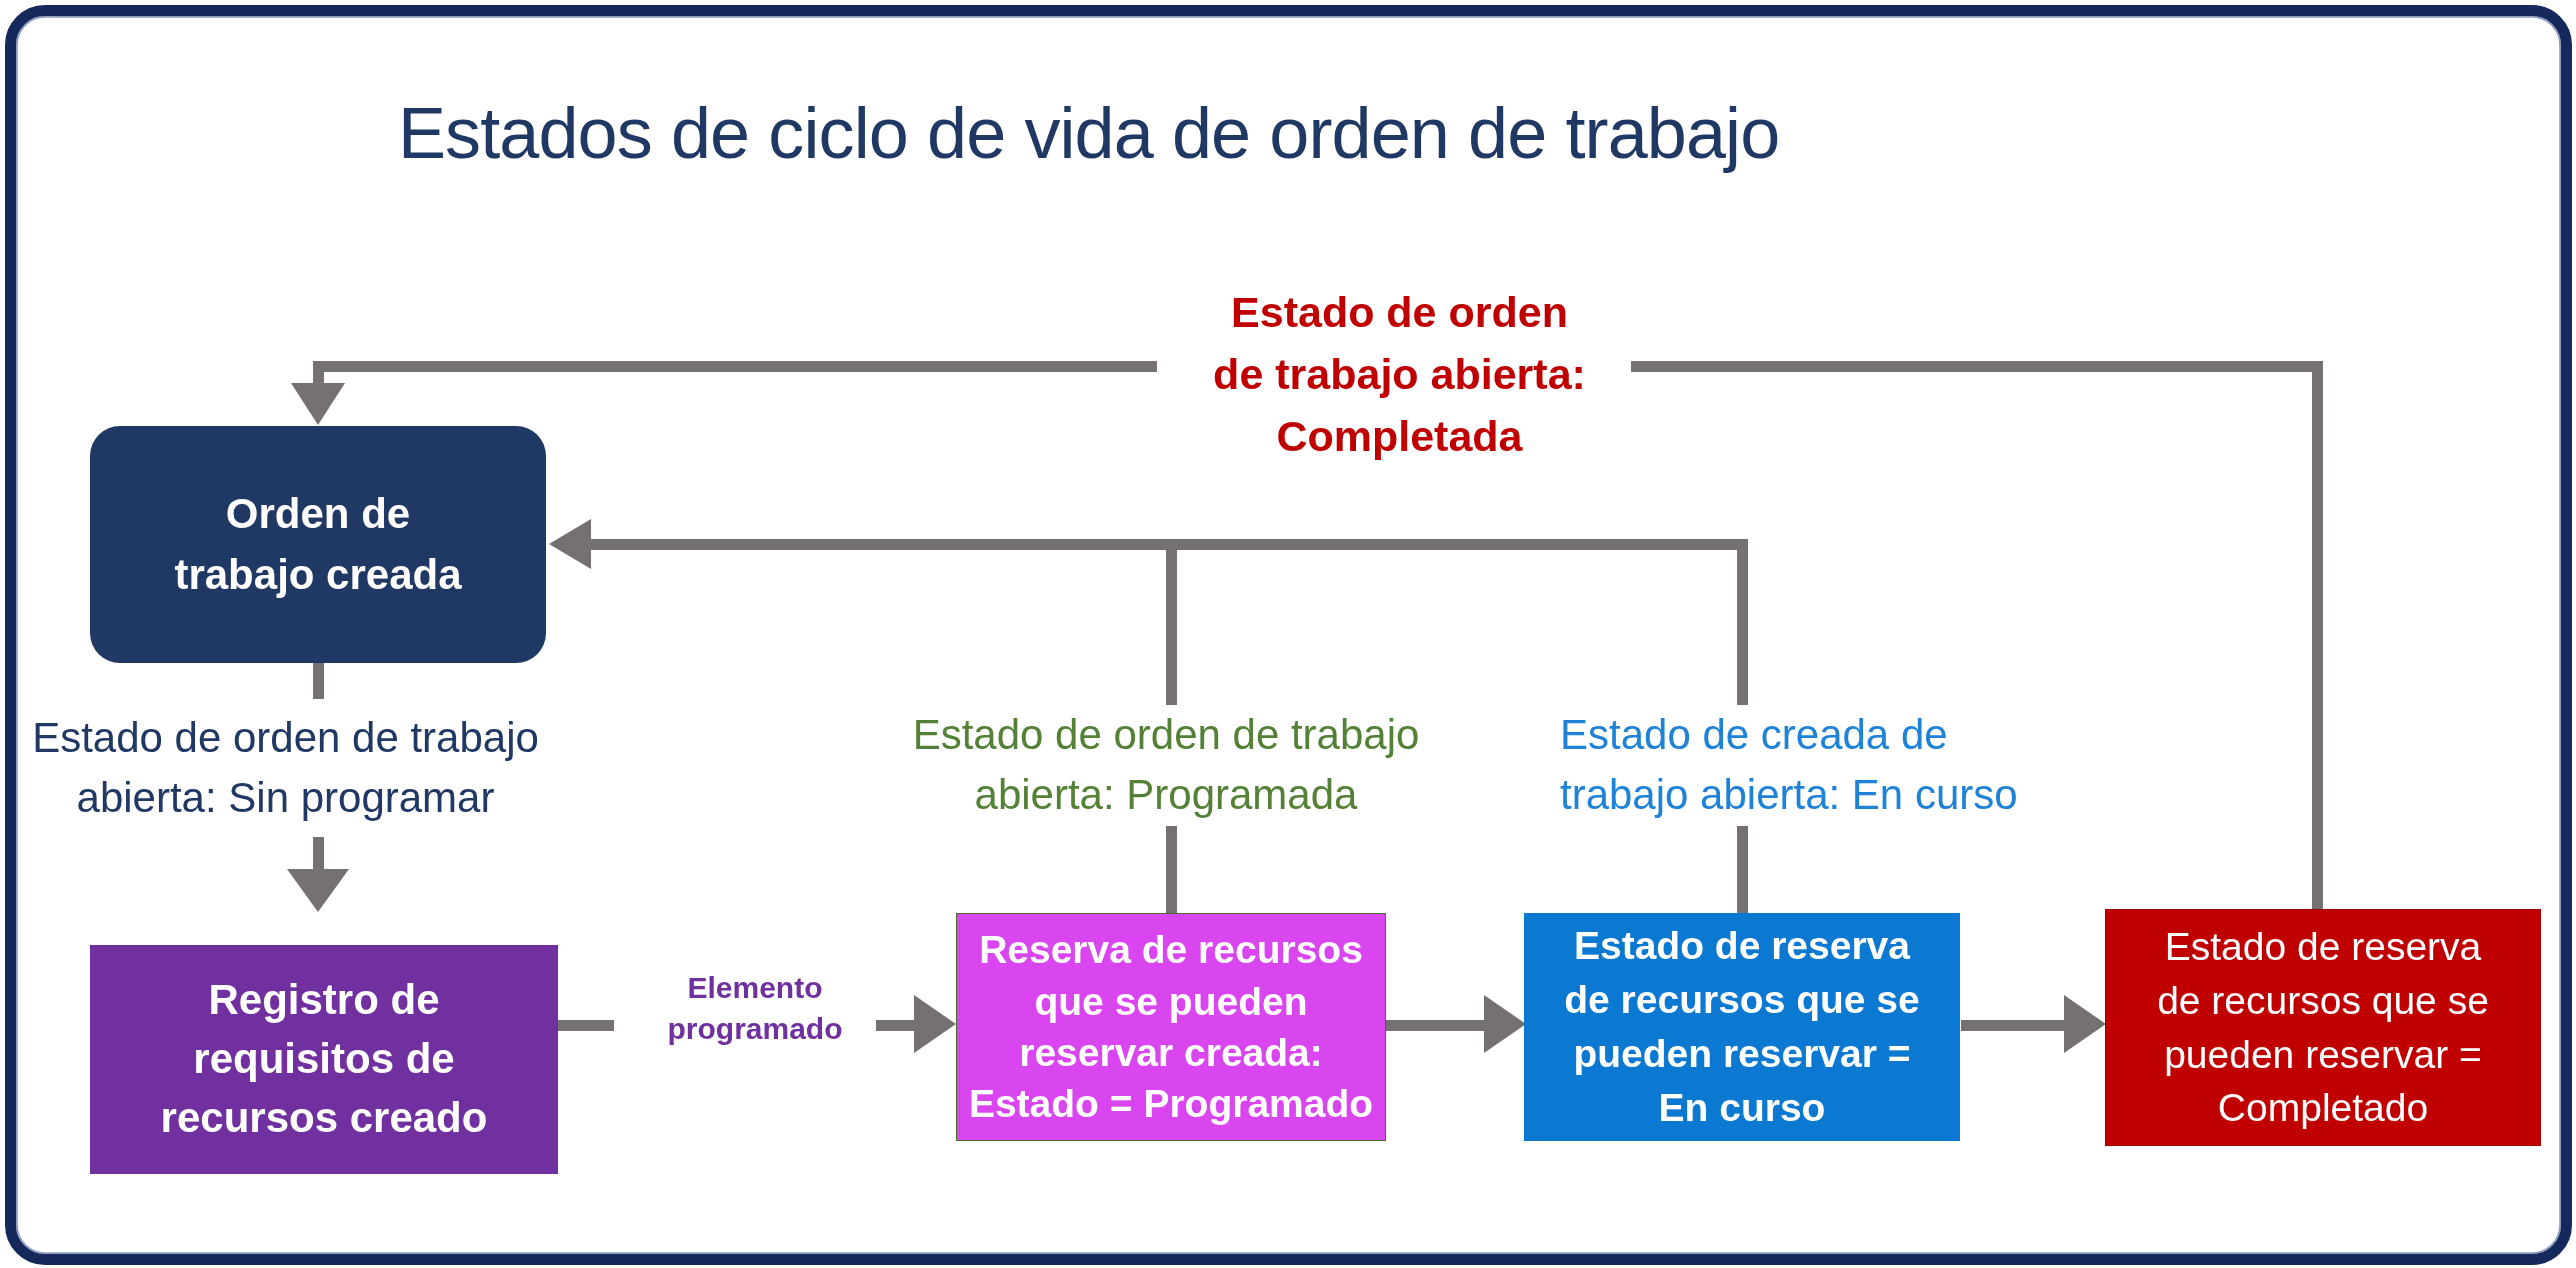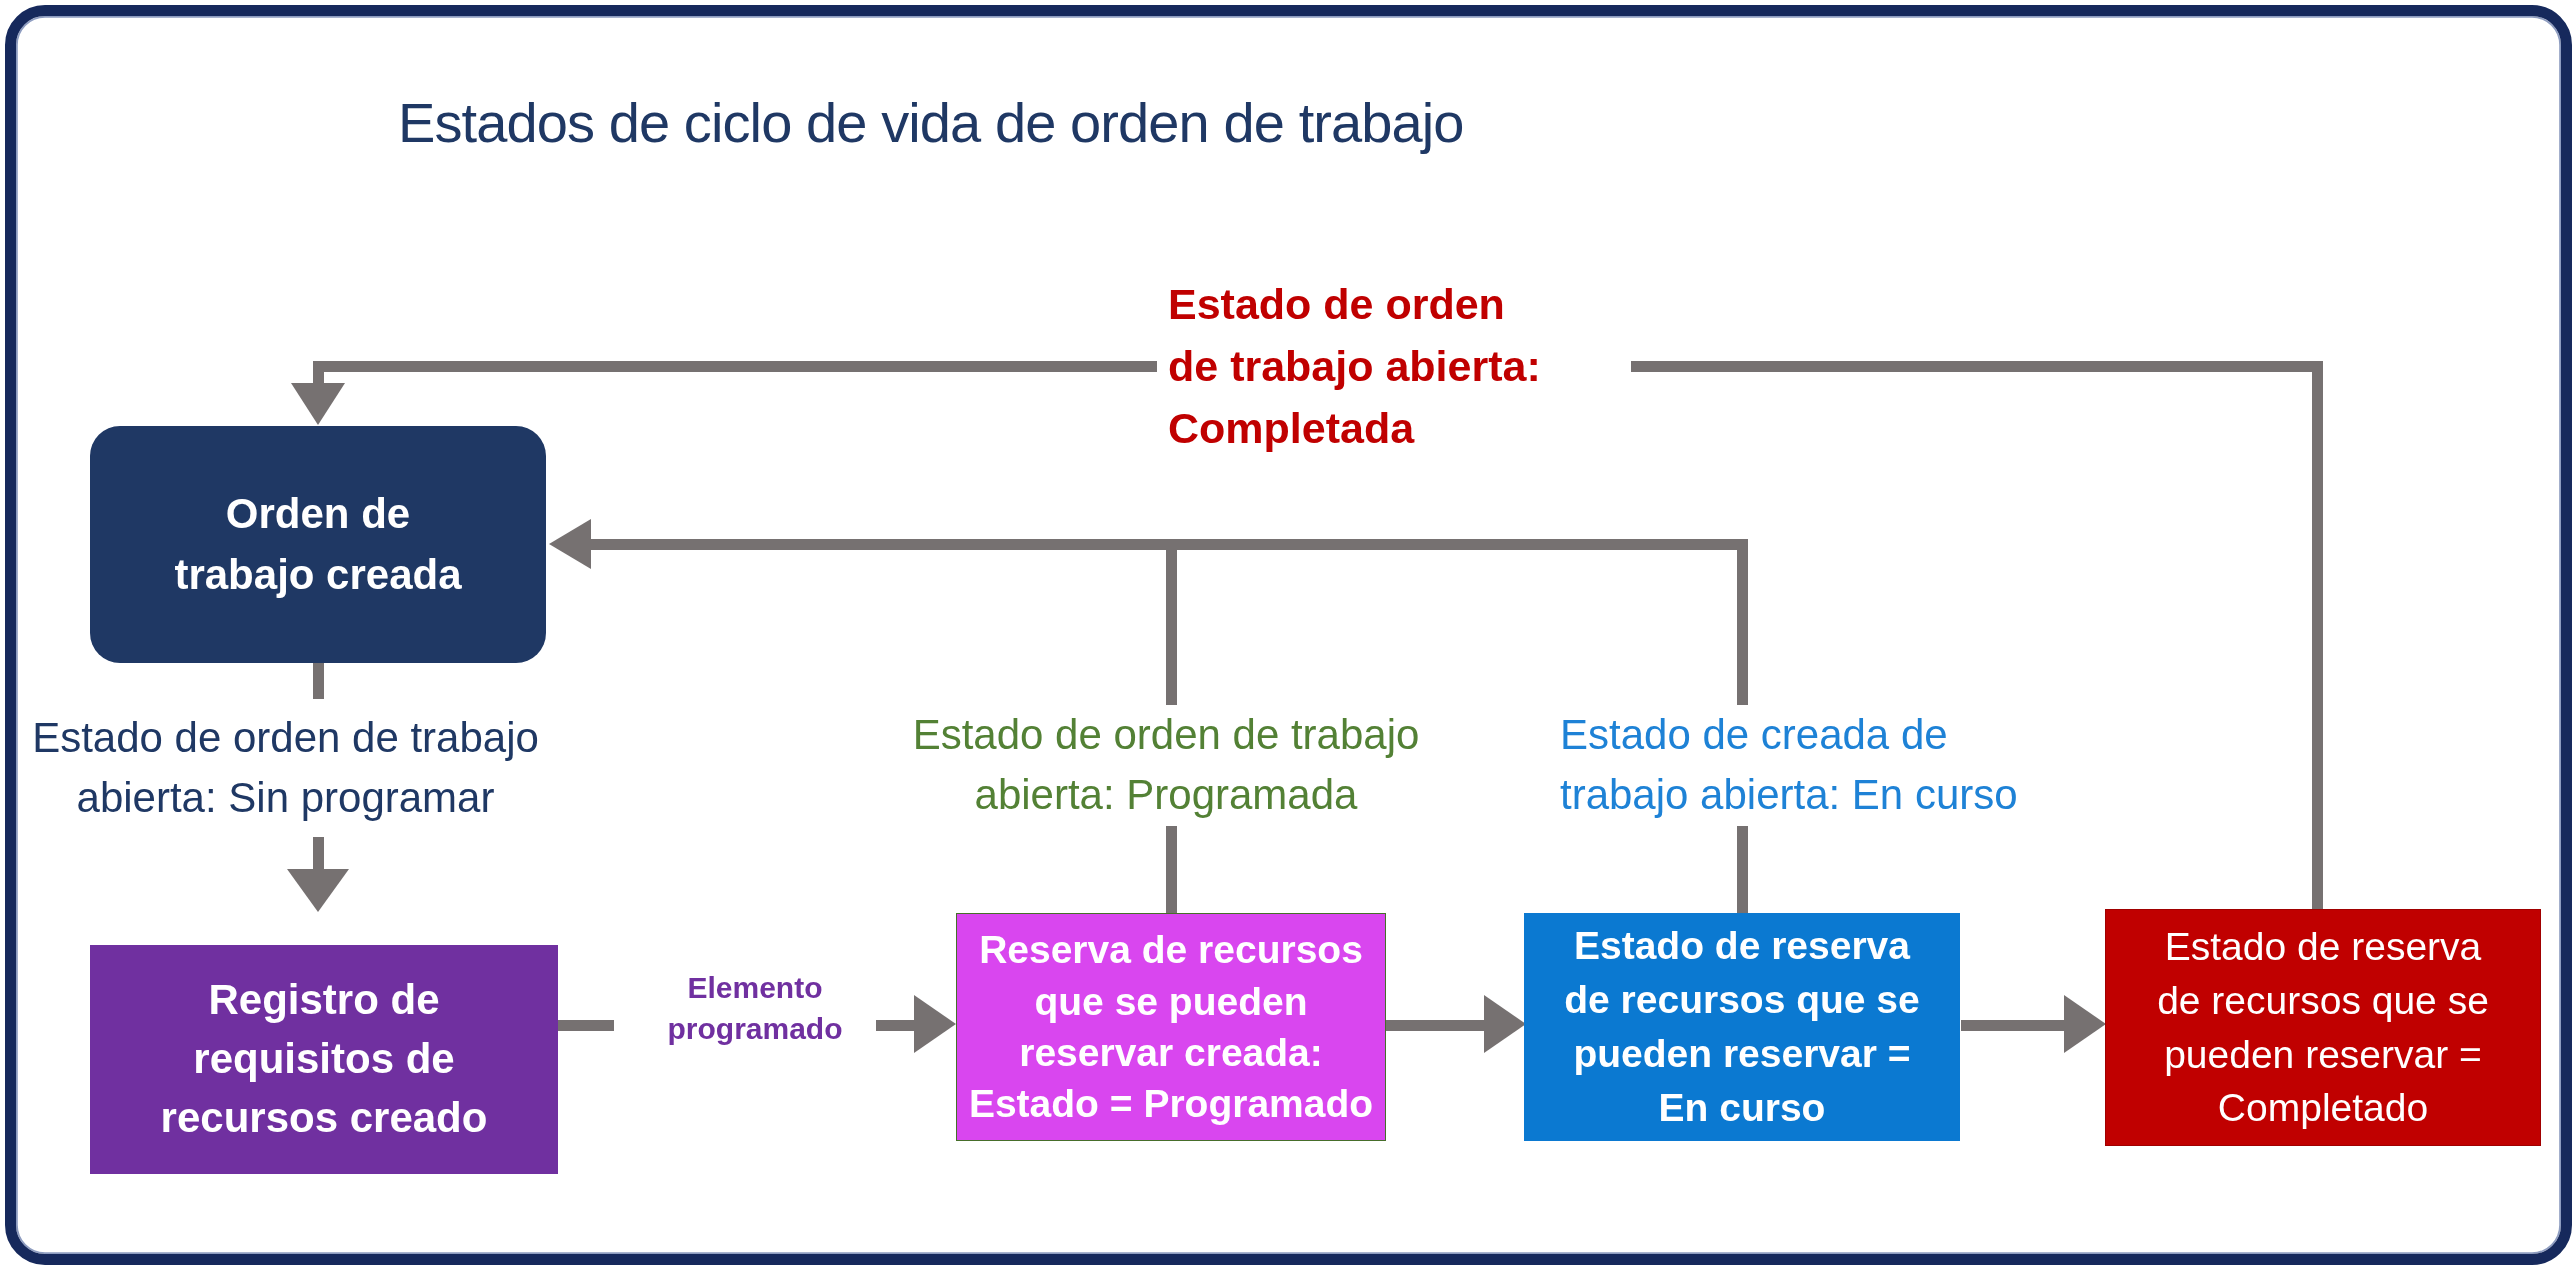--- a/index.html
+++ b/index.html
@@ -11,21 +11,21 @@
     overflow:hidden;
   }
   .frame{
     position:absolute;left:4.5px;top:4.5px;right:4.5px;bottom:4.5px;
     border:11.7px solid #16295c;
     border-radius:40px;
     box-shadow:inset 0 0 0 1.8px #8d9cc0;
   }
   .diagram-title{
     position:absolute;left:398px;top:87px;width:2006px;
-    font-size:56px;line-height:1.3;font-weight:400;
+    font-size:72px;line-height:1.3;font-weight:400;
     color:#1f3864;letter-spacing:-0.9px;white-space:nowrap;
   }
   .node{
     position:absolute;display:flex;align-items:center;justify-content:center;
     text-align:center;color:#ffffff;box-sizing:border-box;z-index:2;
     white-space:pre-line;
   }
   .node-navy{left:90px;top:426px;width:456px;height:237px;font-size:42px;font-weight:700;line-height:1.45;}
   .node-purple{left:90px;top:913px;width:468px;height:229px;font-size:42px;font-weight:700;line-height:1.4;margin-top:32px;}
   .node-green{left:956px;top:913px;width:430px;height:228px;font-size:39px;font-weight:700;line-height:1.32;border:1.8px solid #466e2a;}
@@ -36,21 +36,21 @@
   .tri-down-into-navy{left:291px;top:383px;border-left:27px solid transparent;border-right:27px solid transparent;border-top:42px solid #767171;}
   .tri-down-into-purple{left:287px;top:869px;border-left:31px solid transparent;border-right:31px solid transparent;border-top:43px solid #767171;}
   .tri-left-into-navy{left:549px;top:519px;border-top:25px solid transparent;border-bottom:25px solid transparent;border-right:42px solid #767171;}
   .tri-right-into-green{left:914px;top:995px;border-top:29px solid transparent;border-bottom:29px solid transparent;border-left:42px solid #767171;}
   .tri-right-into-blue{left:1484px;top:995px;border-top:29px solid transparent;border-bottom:29px solid transparent;border-left:42px solid #767171;}
   .tri-right-into-red{left:2064px;top:995px;border-top:29px solid transparent;border-bottom:29px solid transparent;border-left:42px solid #767171;}
   .edge-label{
     position:absolute;z-index:3;background:#ffffff;
     white-space:pre-line;line-height:1.44;
   }
-  .lbl-completed{left:1157px;top:274px;width:463px;font-size:43px;font-weight:700;text-align:left;padding-left:11px;}
+  .lbl-completed{left:1157px;top:282px;width:463px;font-size:43px;font-weight:700;text-align:center;padding-left:11px;}
   .lbl-unscheduled{left:27px;top:708px;width:517px;font-size:42px;font-weight:400;text-align:center;}
   .lbl-scheduled{left:885px;top:705px;width:562px;font-size:42px;font-weight:400;text-align:center;}
   .lbl-inprogress{left:1560px;top:705px;width:499px;font-size:42px;font-weight:400;text-align:left;}
   .lbl-schedule-item{left:596px;top:967px;width:318px;font-size:30px;font-weight:700;text-align:center;line-height:1.38;background:transparent;}
 </style>
 </head>
 <body>
 
 <div class="stage">
 

